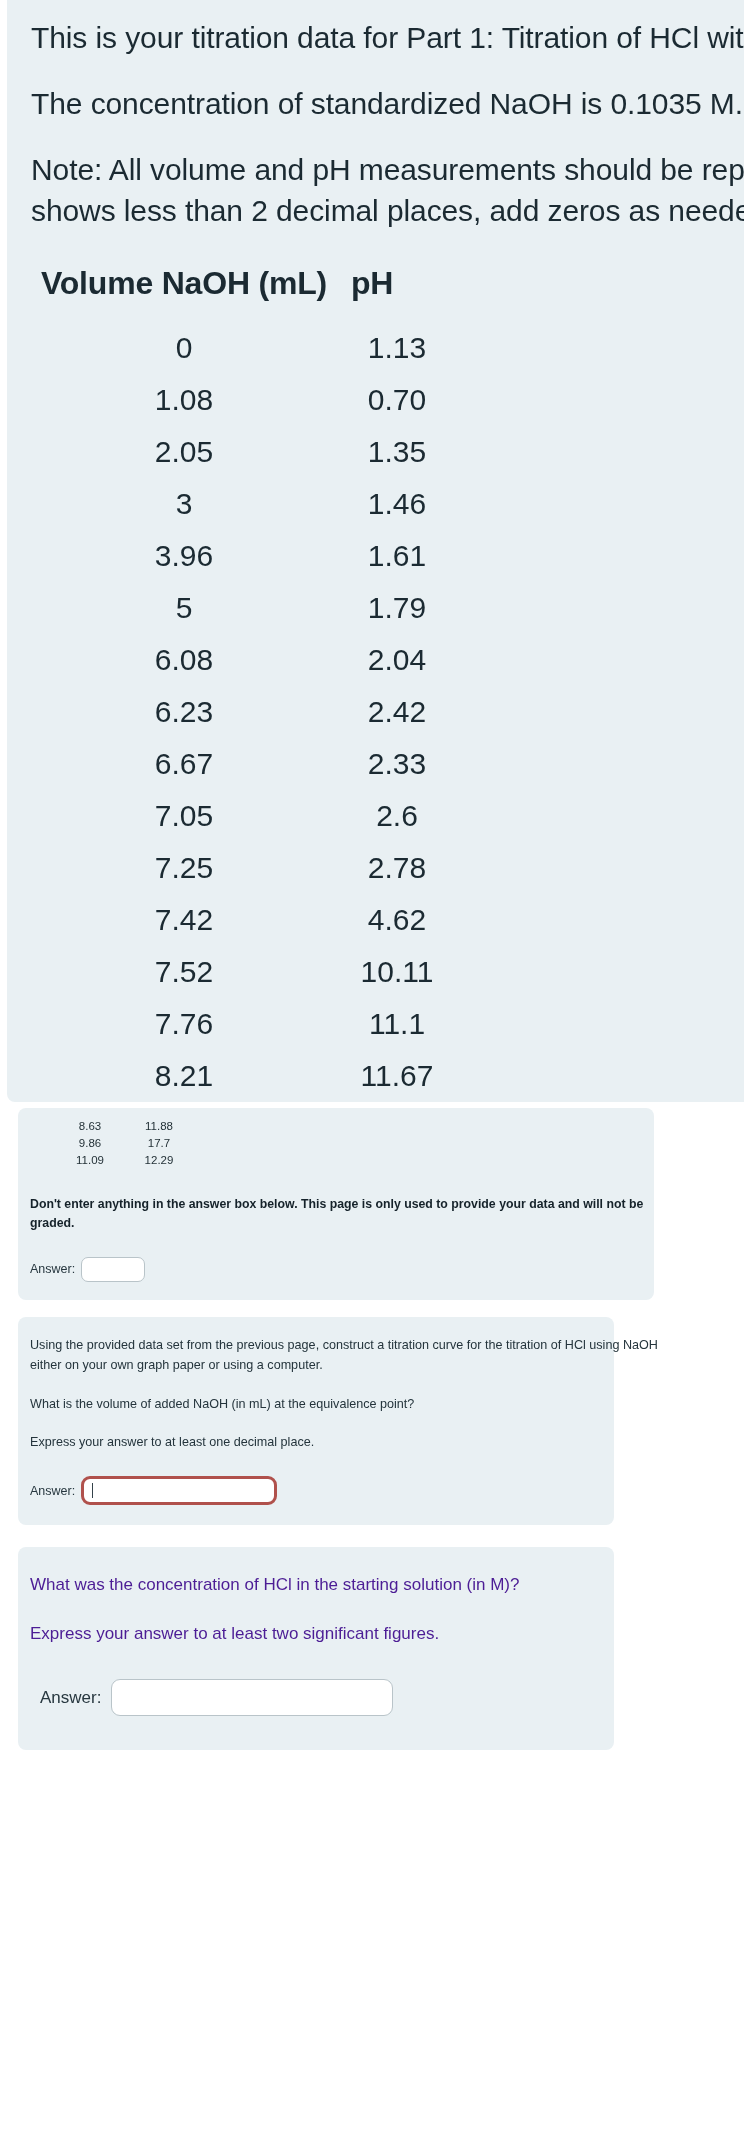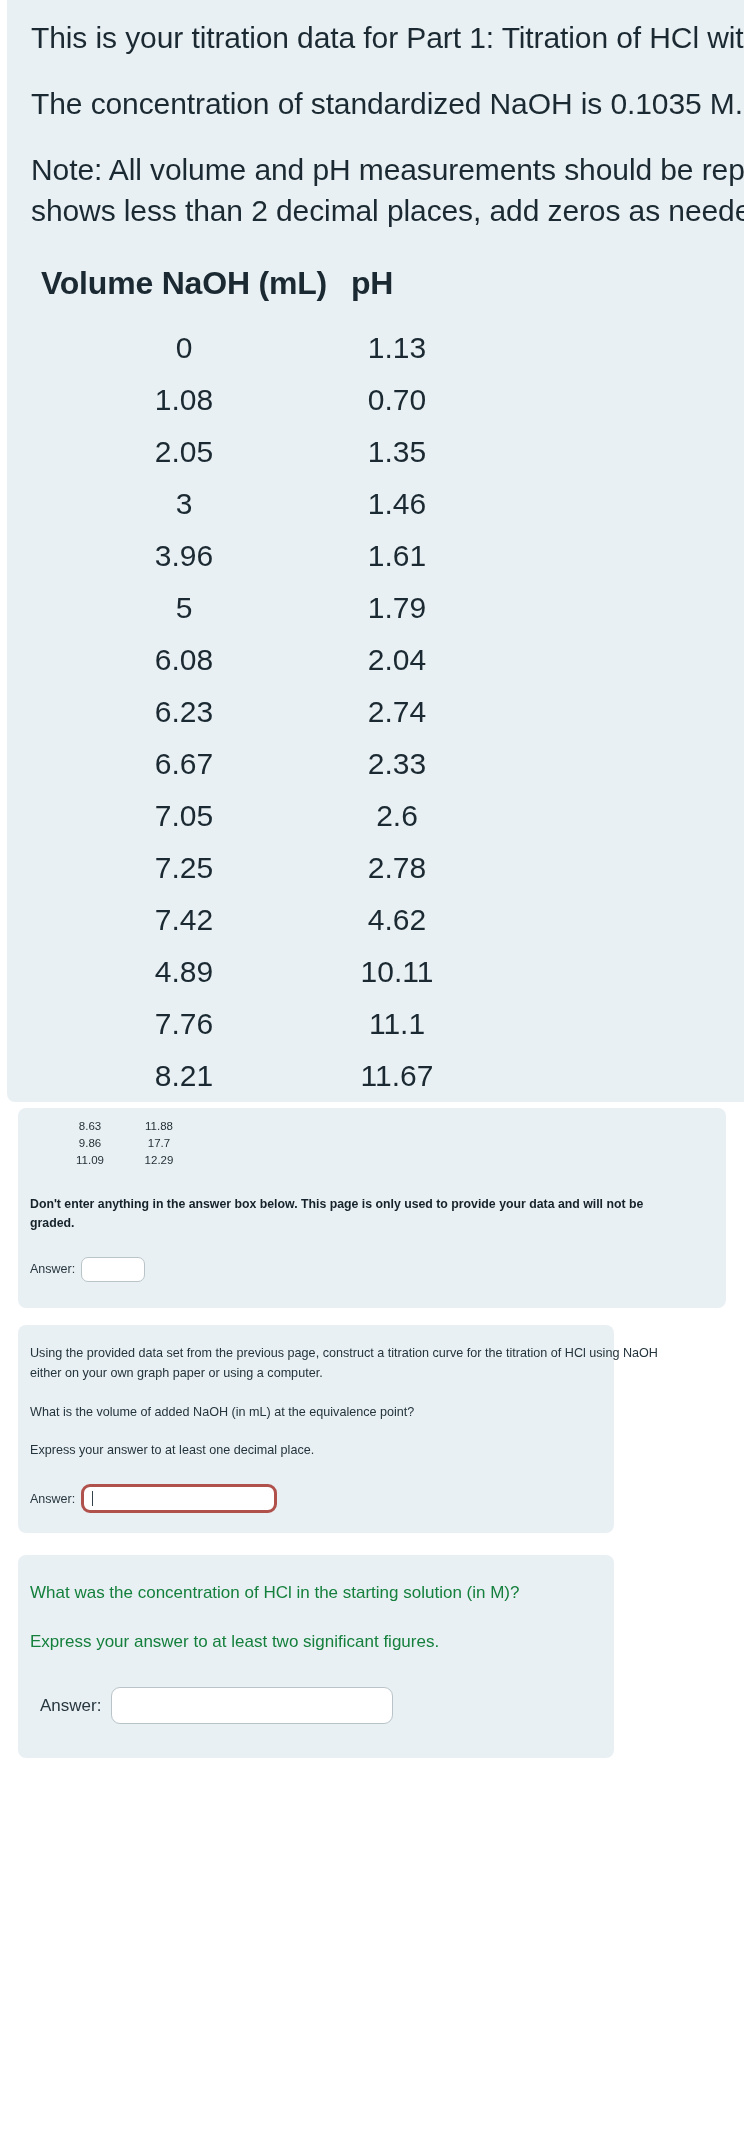--- a/index.html
+++ b/index.html
@@ -72,22 +72,22 @@
   .big-table td {
     text-align: center;
     padding: 9px 10px;
     font-weight: 400;
     white-space: nowrap;
   }
 
   
   .card-tail {
     margin: 6px 0 0 18px;
-    width: 708px;
-    padding: 10px 0 26px 0;
+    width: 636px;
+    padding: 10px 0 18px 0;
   }
   .small-table {
     border-collapse: collapse;
     font-size: 11.5px;
     color: #1f2d33;
     margin-left: 38px;
   }
   .small-table td {
     padding: 2.5px 6px;
     text-align: center;
@@ -157,21 +157,21 @@
 
   .card-q4 {
     margin-top: 22px;
     padding-top: 24px;
     padding-bottom: 34px;
   }
   .card-q4 .q-text {
     font-size: 17px;
     line-height: 1.7;
     margin-bottom: 20px;
-    color: #15803d;
+    color: #4c1d95;
   }
   .card-q4 .answer-row {
     font-size: 17px;
     margin-left: 22px;
     margin-top: 30px;
     gap: 10px;
   }
 </style>
 </head>
 <body>
@@ -215,40 +215,40 @@
           <tr>
             <td class="c-vol">5</td>
             <td class="c-ph">1.79</td>
           </tr>
           <tr>
             <td class="c-vol">6.08</td>
             <td class="c-ph">2.04</td>
           </tr>
           <tr>
             <td class="c-vol">6.23</td>
-            <td class="c-ph">2.74</td>
+            <td class="c-ph">2.42</td>
           </tr>
           <tr>
             <td class="c-vol">6.67</td>
             <td class="c-ph">2.33</td>
           </tr>
           <tr>
             <td class="c-vol">7.05</td>
             <td class="c-ph">2.6</td>
           </tr>
           <tr>
             <td class="c-vol">7.25</td>
             <td class="c-ph">2.78</td>
           </tr>
           <tr>
             <td class="c-vol">7.42</td>
             <td class="c-ph">4.62</td>
           </tr>
           <tr>
-            <td class="c-vol">4.89</td>
+            <td class="c-vol">7.52</td>
             <td class="c-ph">10.11</td>
           </tr>
           <tr>
             <td class="c-vol">7.76</td>
             <td class="c-ph">11.1</td>
           </tr>
           <tr>
             <td class="c-vol">8.21</td>
             <td class="c-ph">11.67</td>
           </tr>

